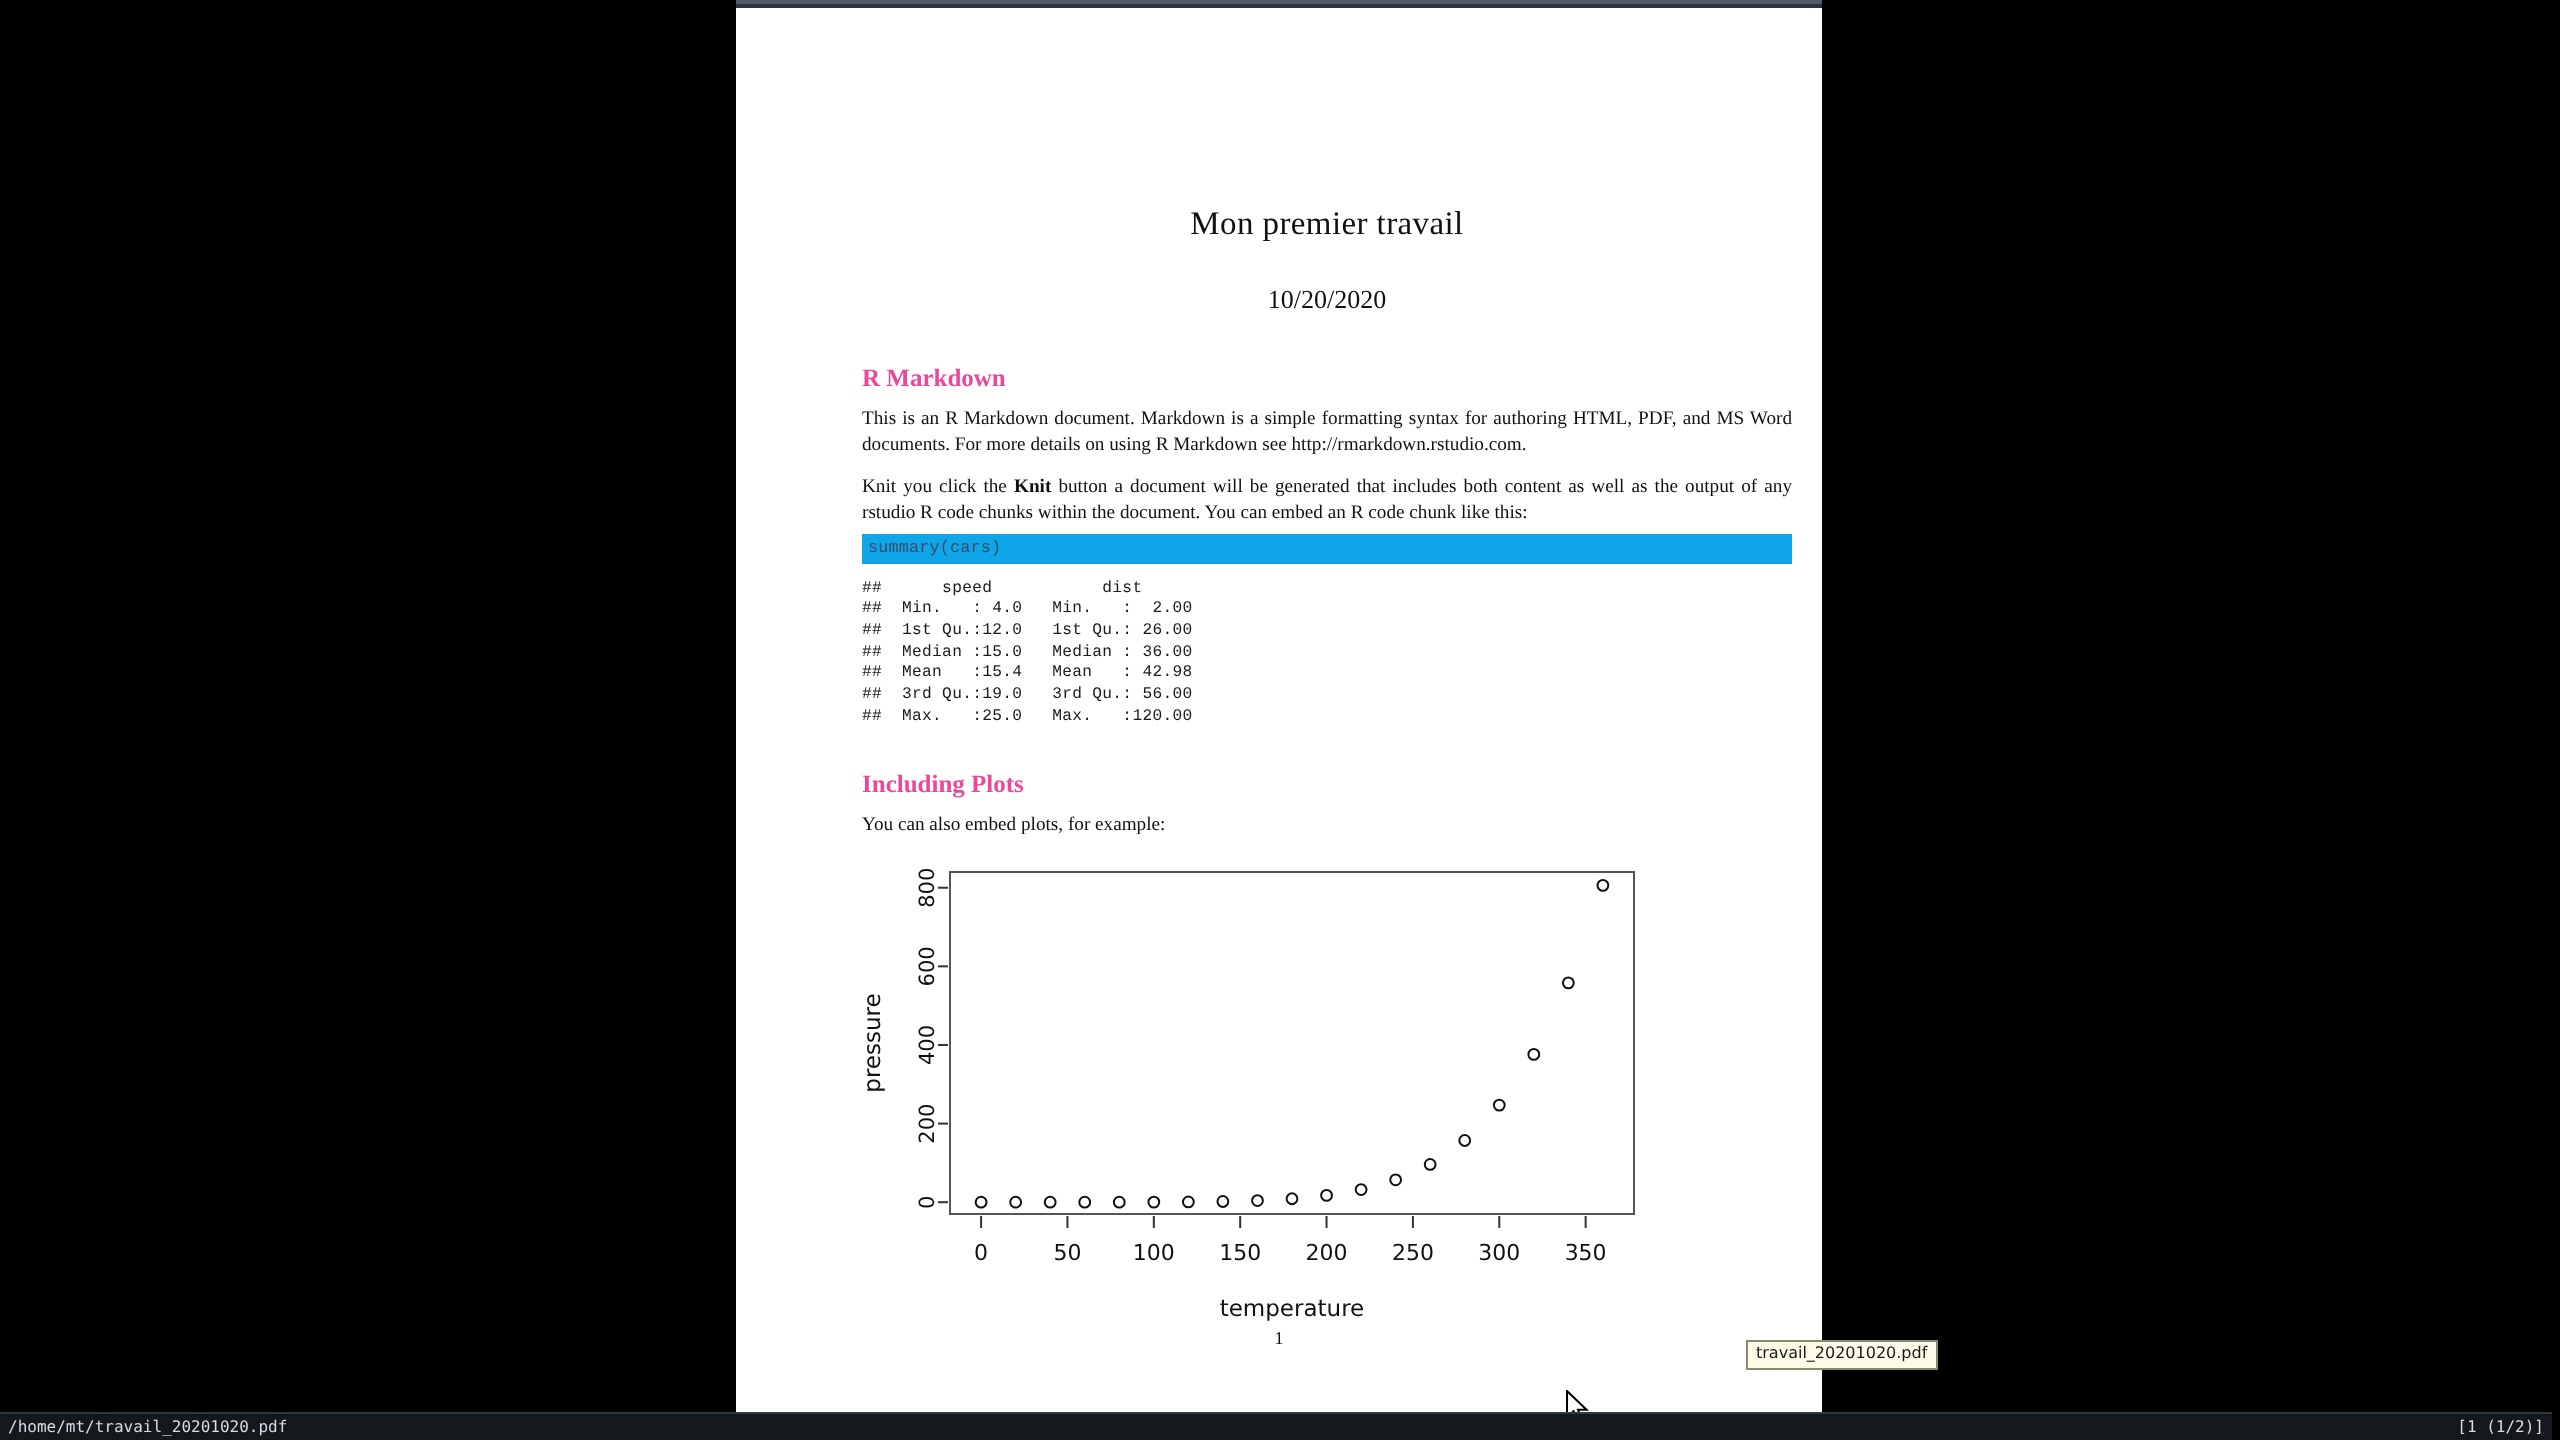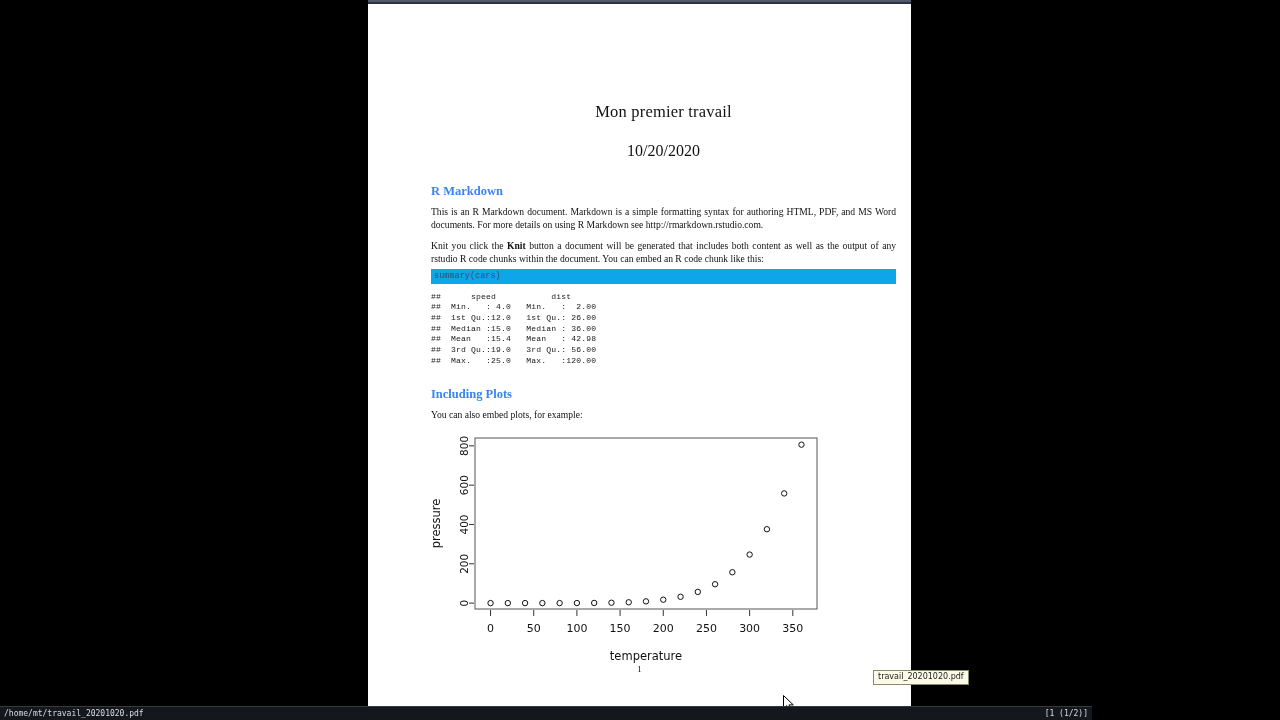--- a/index.html
+++ b/index.html
@@ -41,33 +41,33 @@
     letter-spacing: .2px;
   }
   .doc-author {
     text-align: center;
     font-size: 11.5px;
     color: #111;
     margin-top: 20px;
   }
   .doc-date {
     text-align: center;
-    font-size: 16px;
+    font-size: 13px;
     color: #111;
     margin-top: 20px;
   }
 
   .content {
     margin: 0 63px 0 63px;
   }
 
   h2.sec {
     font-size: 12.5px;
     font-weight: bold;
-    color: #3b82f6;
+    color: #ec4899;
     margin: 24px 0 7px 0;
     font-family: "Liberation Serif", serif;
   }
   h2.sec.plots { margin-top: 21px; }
 
   p.body {
     font-size: 9.6px;
     line-height: 1.32;
     color: #111;
     margin: 0 0 9px 0;
@@ -135,21 +135,21 @@
     position: absolute;
     left: 783px; top: 695px;
     width: 12px; height: 18px;
     pointer-events: none;
   }
 
   
   #statusbar {
     position: absolute;
     left: 0; bottom: 0;
-    width: 1092px; height: 14px;
+    width: 1276px; height: 14px;
     background: #14171c;
     border-top: 1px solid #343a44;
     box-sizing: border-box;
     font-family: "DejaVu Sans Mono", monospace;
     font-size: 8px;
     color: #d8dde3;
     display: flex;
     align-items: center;
     justify-content: space-between;
     padding: 0 4px;

